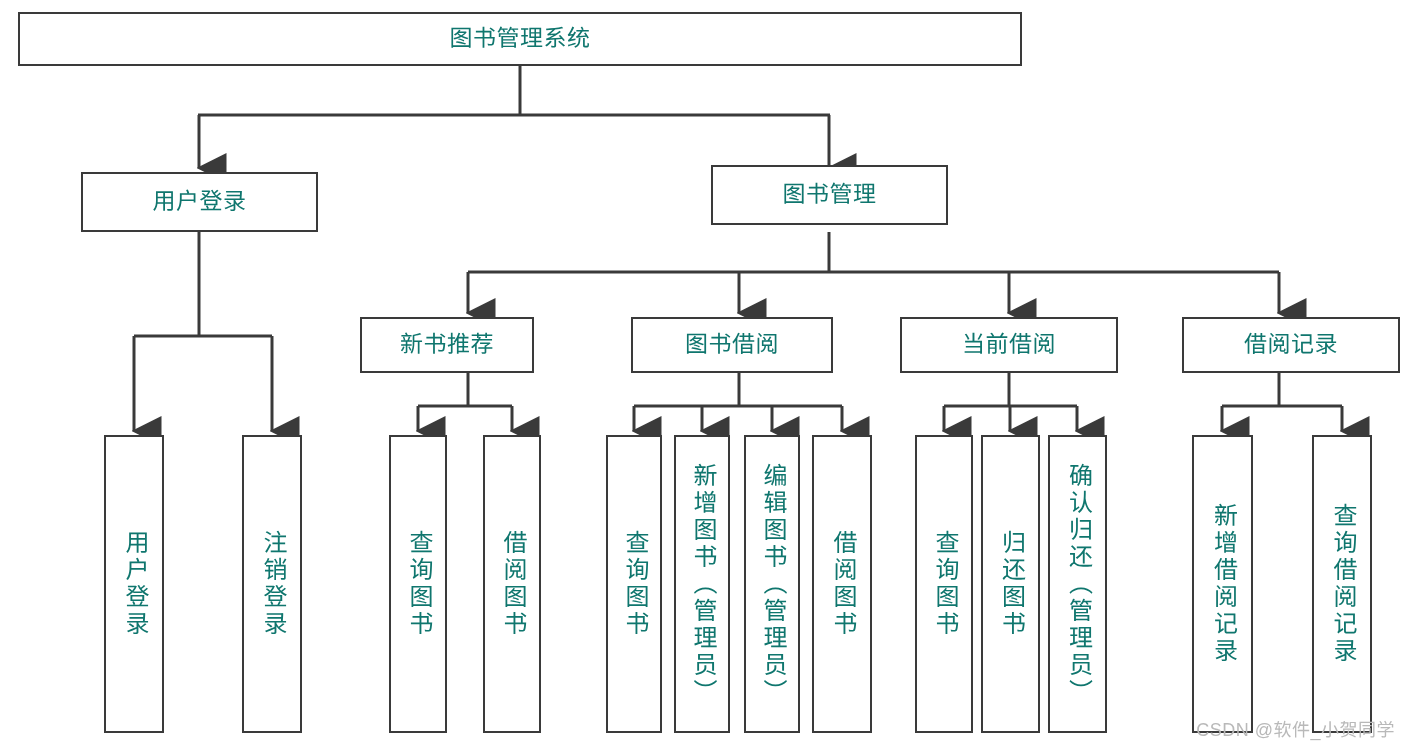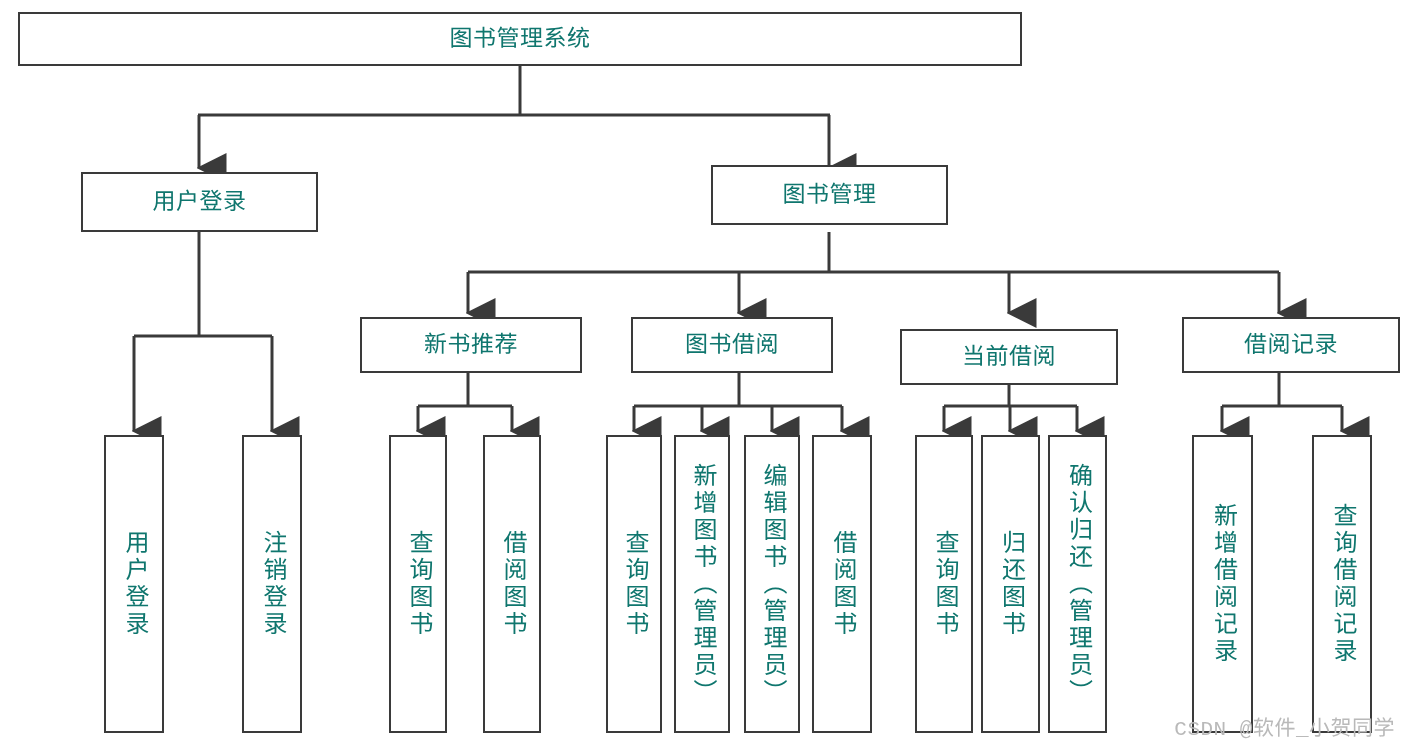--- a/index.html
+++ b/index.html
@@ -62,23 +62,23 @@
     top: 0;
     width: 1405px;
     height: 747px;
     pointer-events: none;
   }
   
   #watermark {
     position: absolute;
     right: 10px;
     bottom: 6px;
-    font-size: 21px;
+    font-size: 18px;
     color: #b9b9b9;
-    font-family: Liberation Mono, monospace;
+    font-family: Liberation Sans, sans-serif;
     white-space: nowrap;
     letter-spacing: 0.5px;
   }
 </style>
 </head>
 <body>
 
 <div id="canvas">
 
   <svg id="wires" viewBox="0 0 1405 747" xmlns="http://www.w3.org/2000/svg">
@@ -155,27 +155,27 @@
     <span class="label">图书管理系统</span>
   </div>
 
   <div class="node h" style="left:81px; top:172px; width:237px; height:60px;">
     <span class="label">用户登录</span>
   </div>
   <div class="node h" style="left:711px; top:165px; width:237px; height:60px;">
     <span class="label">图书管理</span>
   </div>
 
-  <div class="node h" style="left:360px; top:317px; width:222px; height:56px;">
+  <div class="node h" style="left:360px; top:317px; width:174px; height:56px;">
     <span class="label">新书推荐</span>
   </div>
   <div class="node h" style="left:631px; top:317px; width:202px; height:56px;">
     <span class="label">图书借阅</span>
   </div>
-  <div class="node h" style="left:900px; top:329px; width:218px; height:56px;">
+  <div class="node h" style="left:900px; top:317px; width:218px; height:56px;">
     <span class="label">当前借阅</span>
   </div>
   <div class="node h" style="left:1182px; top:317px; width:218px; height:56px;">
     <span class="label">借阅记录</span>
   </div>
 
   <div class="node v" style="left:104px; top:435px; width:60px; height:298px;">
     <span class="label">用户登录</span>
   </div>
   <div class="node v" style="left:242px; top:435px; width:60px; height:298px;">

